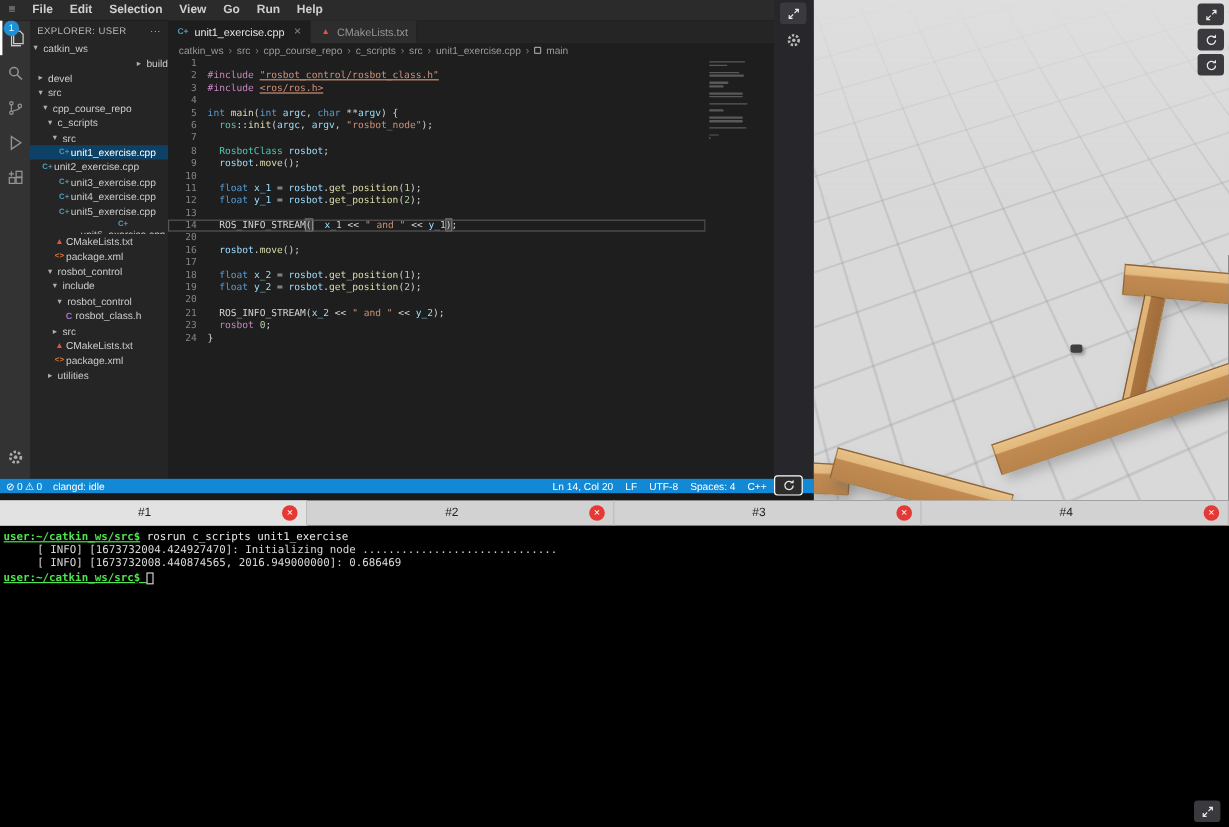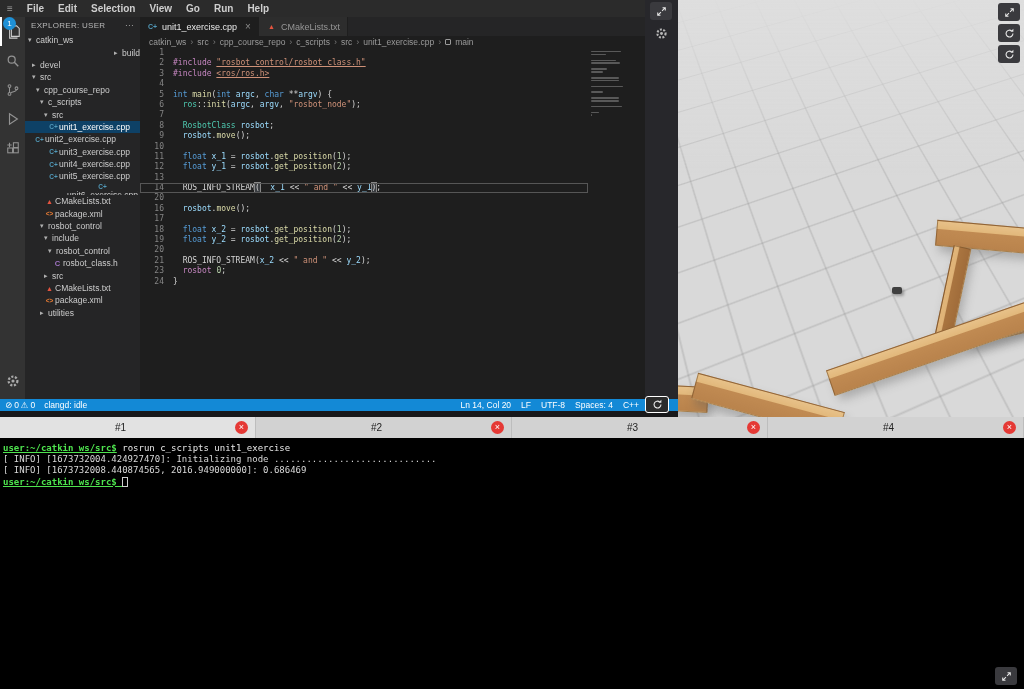--- a/index.html
+++ b/index.html
@@ -105,21 +105,21 @@
   .ttab .tlab { margin-right:14px; }
   .ttab .tclose { position:absolute; right:7px; width:13px; height:13px; border-radius:50%; background:#e53935; color:#fff;
     font-size:9px; line-height:13px; display:flex; align-items:center; justify-content:center; cursor:pointer; }
 
   
   #terminal { position:absolute; left:0; top:438px; width:1024px; height:251px; background:#000;
     font-family:"DejaVu Sans Mono",monospace; font-size:9px; color:#ddd; padding:5px 3px; z-index:5; }
   .t-line { line-height:11.2px; white-space:pre; }
   .t-prompt { color:#4ee44e; font-weight:bold; text-decoration:underline; }
   .t-cmd { color:#e8e8e8; }
-  .t-out { color:#d8d8d8; }
+  .t-out { color:#d8d8d8;margin-left:28px; }
   .t-cursor { display:inline-block; width:6px; height:10px; border:1px solid #cfcfcf; vertical-align:text-bottom; }
 </style>
 </head>
 <body>
 
 <div id="menu-bar">
   <span id="menu-hamburger">≡</span>
   <span style="display:flex;">
       <span class="mitem">File</span>
       <span class="mitem">Edit</span>

